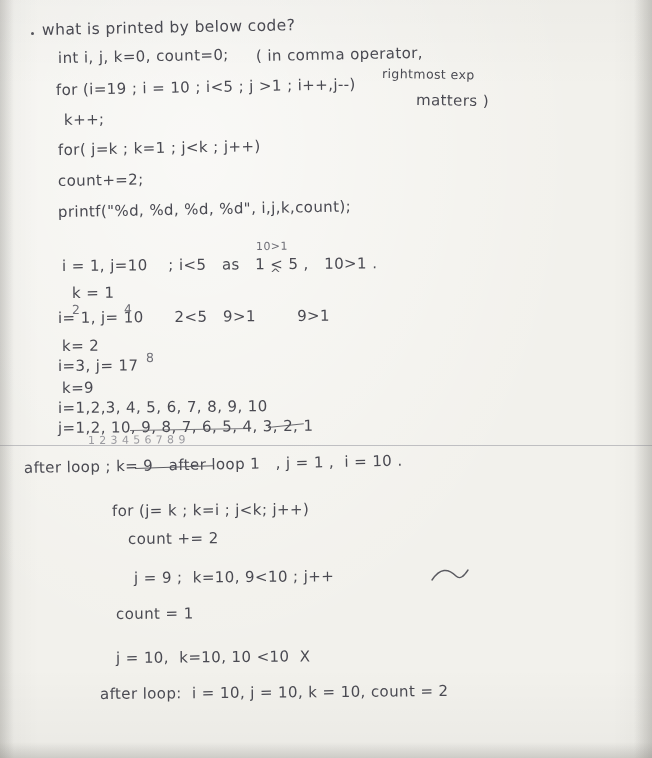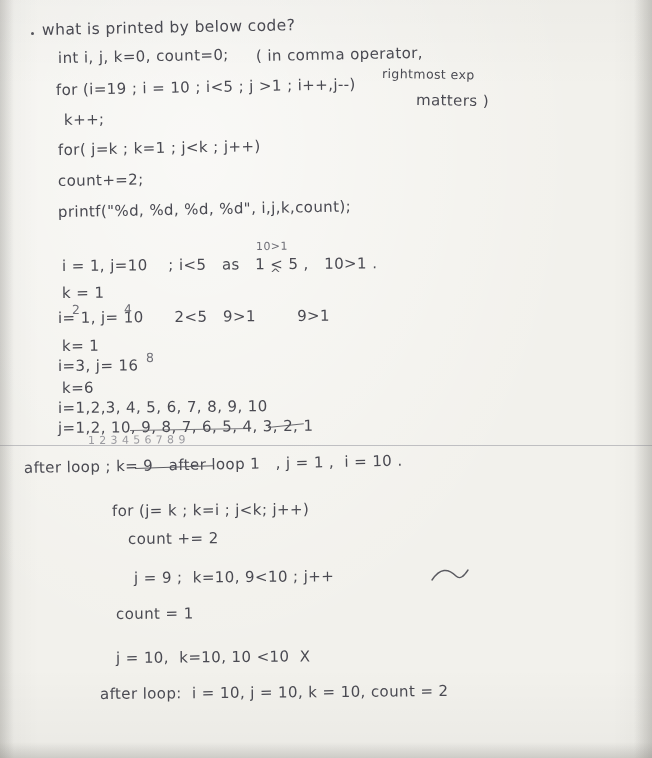--- a/index.html
+++ b/index.html
@@ -123,30 +123,30 @@
   <div class="hand ln rot-1" style="left:64px; top:112px;">k++;</div>
 
   <div class="hand ln rot-1" style="left:58px; top:142px;">for( j=k ; k=1 ; j&lt;k ; j++)</div>
   <div class="hand ln rot-1" style="left:58px; top:173px;">count+=2;</div>
   <div class="hand ln rot-1" style="left:58px; top:204px;">printf("%d, %d, %d, %d", i,j,k,count);</div>
 
   <div class="hand ln rot-0" style="left:62px; top:258px;">i = 1, j=10    ; i&lt;5   as   1 &lt; 5 ,   10&gt;1 .</div>
   <div class="hand xs rot-0 faint" style="left:232px; top:240px;margin-left:24px;">10&gt;1</div>
   <div class="caret" style="left:270px; top:266px;">^</div>
 
-  <div class="hand ln rot-0" style="left:62px; top:285px;">k = 1</div>
+  <div class="hand ln rot-0" style="left:72px; top:285px;">k = 1</div>
 
   <div class="hand ln rot-0" style="left:58px; top:310px;">i= 1, j= 10      2&lt;5   9&gt;1        9&gt;1</div>
   <div class="hand sm rot-0 faint" style="left:72px; top:302px;">2          4</div>
 
-  <div class="hand ln rot-0" style="left:62px; top:338px;">k= 1</div>
-  <div class="hand ln rot-0" style="left:58px; top:358px;">i=3, j= 16</div>
+  <div class="hand ln rot-0" style="left:62px; top:338px;">k= 2</div>
+  <div class="hand ln rot-0" style="left:58px; top:358px;">i=3, j= 17</div>
   <div class="hand sm rot-0 faint" style="left:146px; top:350px;">8</div>
 
-  <div class="hand ln rot-0" style="left:62px; top:380px;">k=6</div>
+  <div class="hand ln rot-0" style="left:62px; top:380px;">k=9</div>
 
   <div class="hand ln rot-0" style="left:58px; top:400px;">i=1,2,3, 4, 5, 6, 7, 8, 9, 10</div>
   <div class="hand ln rot-0" style="left:58px; top:420px;">j=1,2, 10, 9, 8, 7, 6, 5, 4, 3, 2, 1</div>
   <div class="hand xs rot-0 fainter" style="left:88px; top:434px;text-align:center;">1 2 3 4 5 6 7 8 9</div>
 
   <div class="strike" style="left:130px; top:430px; width:120px; transform: rotate(-1deg); opacity:0.8;"></div>
   <div class="underline" style="left:268px; top:427px; width:36px; transform: rotate(-6deg);"></div>
 
   <div class="sep" style="left:0px; top:445px; width:652px;"></div>
 

